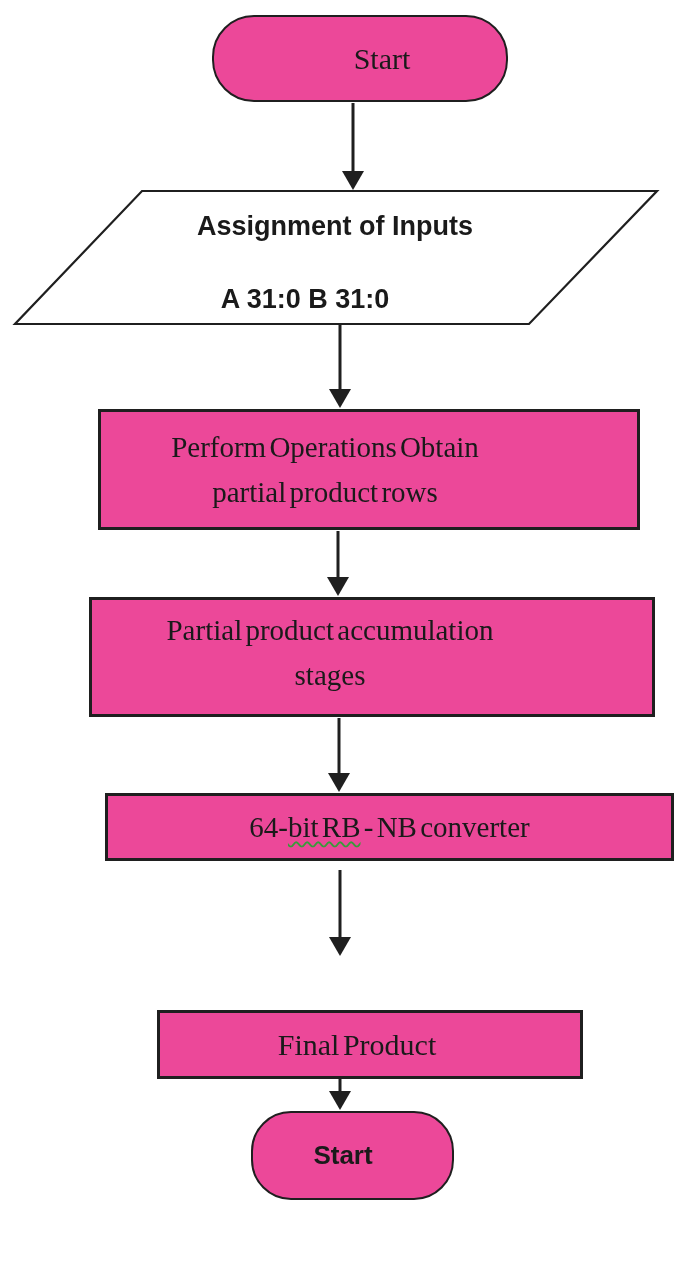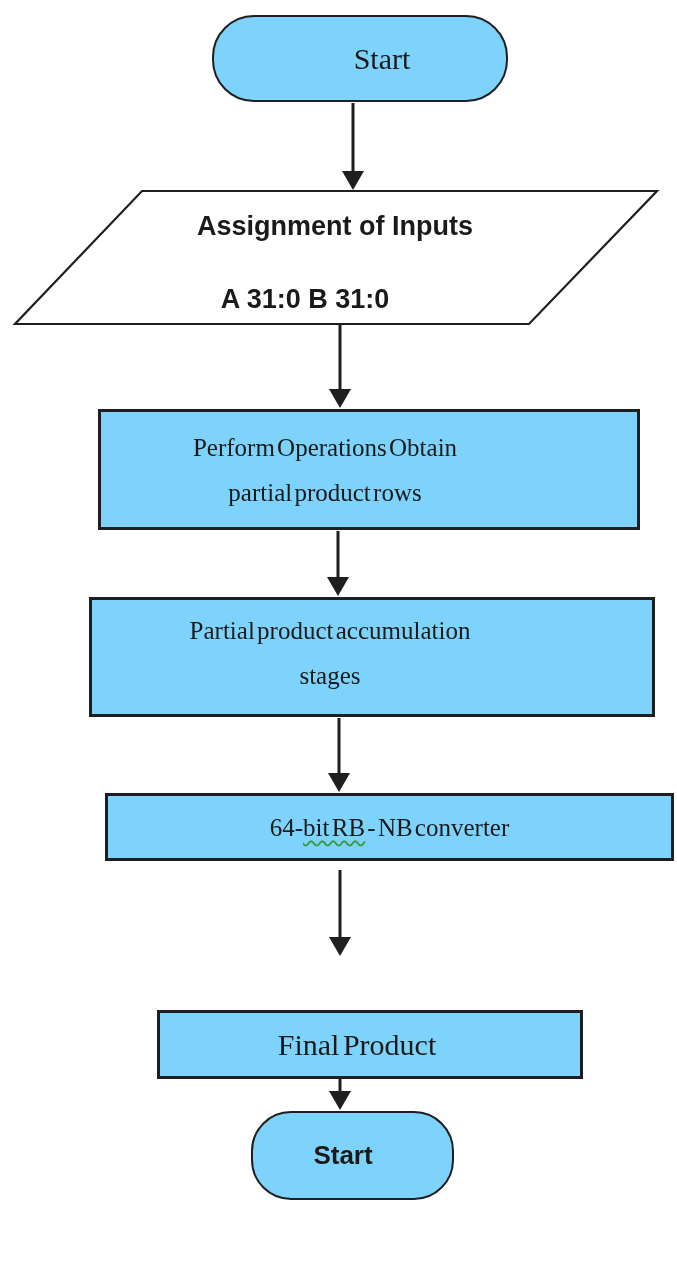--- a/index.html
+++ b/index.html
@@ -25,31 +25,31 @@
   svg .shape  { fill: #ffffff; stroke: var(--line); stroke-width: 2.2; }
   svg .edge   { stroke: var(--line); stroke-width: 3; }
   svg .head   { fill: var(--line); stroke: none; }
 
   .node {
     position: absolute;
     display: flex;
     flex-direction: column;
     align-items: center;
     justify-content: center;
-    background: #7dd3fc;
+    background: #ec4899;
     border: 3px solid var(--line);
     color: var(--text);
   }
   .terminator {
     border-width: 2.5px;
     border-radius: 42px;
   }
   .serif {
     font-family: "Liberation Serif", "DejaVu Serif", serif;
-    font-size: 25px;
+    font-size: 29px;
     color: var(--text);
     line-height: 45px;
     word-spacing: -4px;
     white-space: nowrap;
   }
   .sans {
     font-family: "Liberation Sans", "DejaVu Sans", sans-serif;
     font-weight: 600;
     color: var(--text);
     white-space: nowrap;

